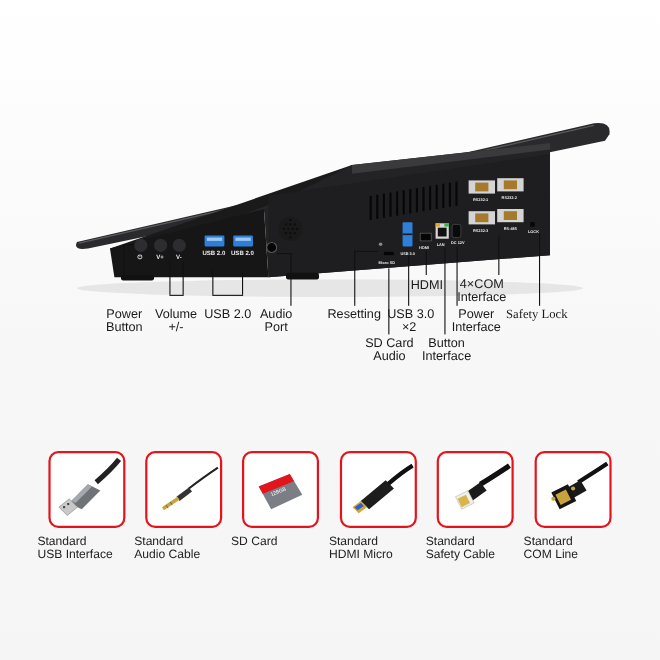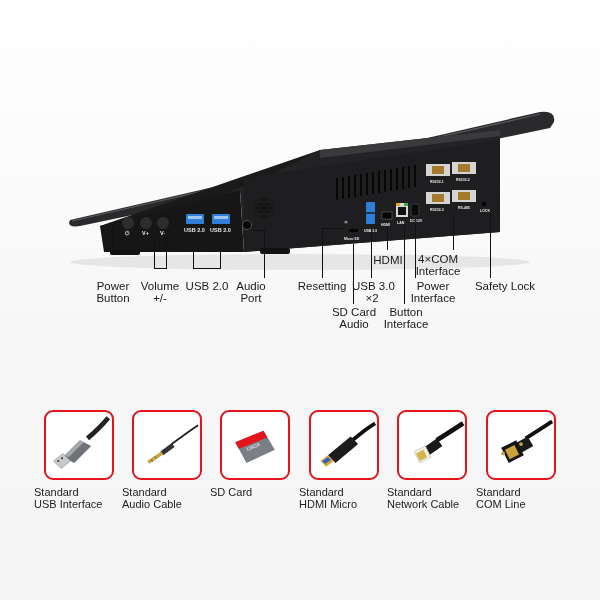--- a/index.html
+++ b/index.html
@@ -187,21 +187,21 @@
     <div>Interface</div>
   </div>
   <div class="lbl" style="left:406px;top:280px;width:54px;">
     <div>Power</div>
     <div>Interface</div>
   </div>
   <div class="lbl" style="left:411px;top:253px;width:54px;">
     <div>4×COM</div>
     <div>Interface</div>
   </div>
-  <div class="lbl" style="left:470px;top:280px;width:70px;">
+  <div class="lbl" style="left:453px;top:280px;width:70px;font-family:Liberation Serif, serif;">
     <div>Safety Lock</div>
   </div>
 
   <div class="acc" style="left:44px;">
     <svg viewBox="0 0 70 70">
       <path d="M44 28 Q58 16 66 6" stroke="#222" stroke-width="5" fill="none"></path>
       <path d="M18 48 L36 30 L48 36 L30 54 Z" fill="#6f7378"></path>
       <path d="M20 46 L36 30 L40 32 L24 48 Z" fill="#a4a8ad"></path>
       <path d="M8 52 L18 44 L26 52 L16 60 Z" fill="#c9c9c9" stroke="#888" stroke-width="0.6"></path>
       <rect x="12" y="51" width="2" height="2" fill="#444"></rect>
@@ -254,21 +254,21 @@
   <div class="acc" style="left:397px;">
     <svg viewBox="0 0 70 70">
       <path d="M40 30 Q56 20 68 12" stroke="#111" stroke-width="5" fill="none"></path>
       <path d="M26 38 L40 28 L46 36 L32 46 Z" fill="#1a1a1a"></path>
       <path d="M16 42 L28 36 L34 48 L22 54 Z" fill="#eef0e8" stroke="#aaa" stroke-width="0.5"></path>
       <path d="M18 44 L26 40 L30 48 L22 52 Z" fill="#d8b44a"></path>
     </svg>
   </div>
   <div class="acc-lbl" style="left:387px;">
     <div>Standard</div>
-    <div>Network Cable</div>
+    <div>Safety Cable</div>
   </div>
 
   <div class="acc" style="left:486px;">
     <svg viewBox="0 0 70 70">
       <path d="M40 28 Q56 18 68 10" stroke="#111" stroke-width="4" fill="none"></path>
       <path d="M28 34 L42 26 L48 36 L34 44 Z" fill="#1a1a1a"></path>
       <path d="M14 38 L30 30 L38 46 L22 54 Z" fill="#151515"></path>
       <path d="M18 40 L28 35 L33 45 L23 50 Z" fill="#c9a43a"></path>
       <circle cx="16" cy="44" r="2" fill="#c9a43a"></circle>
       <circle cx="35" cy="34" r="2" fill="#c9a43a"></circle>

